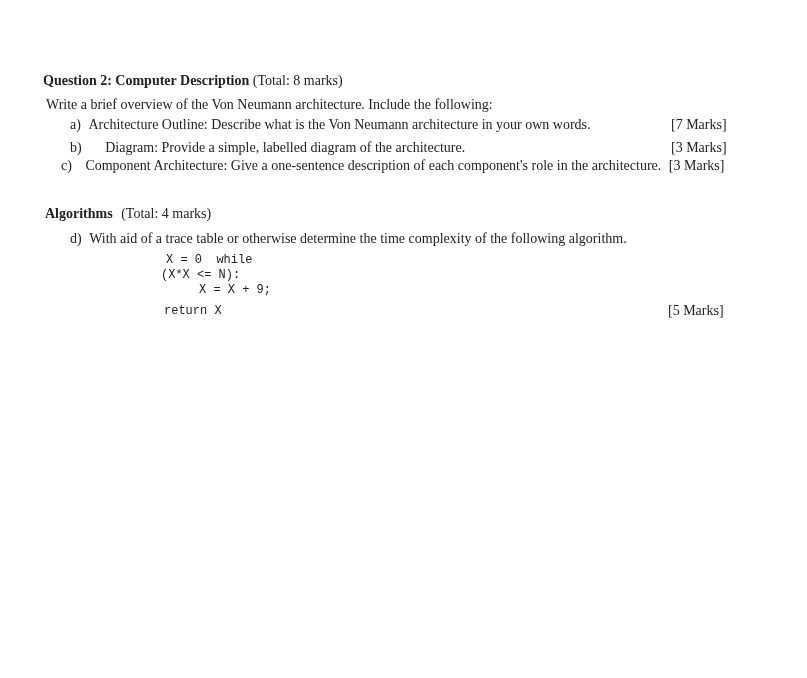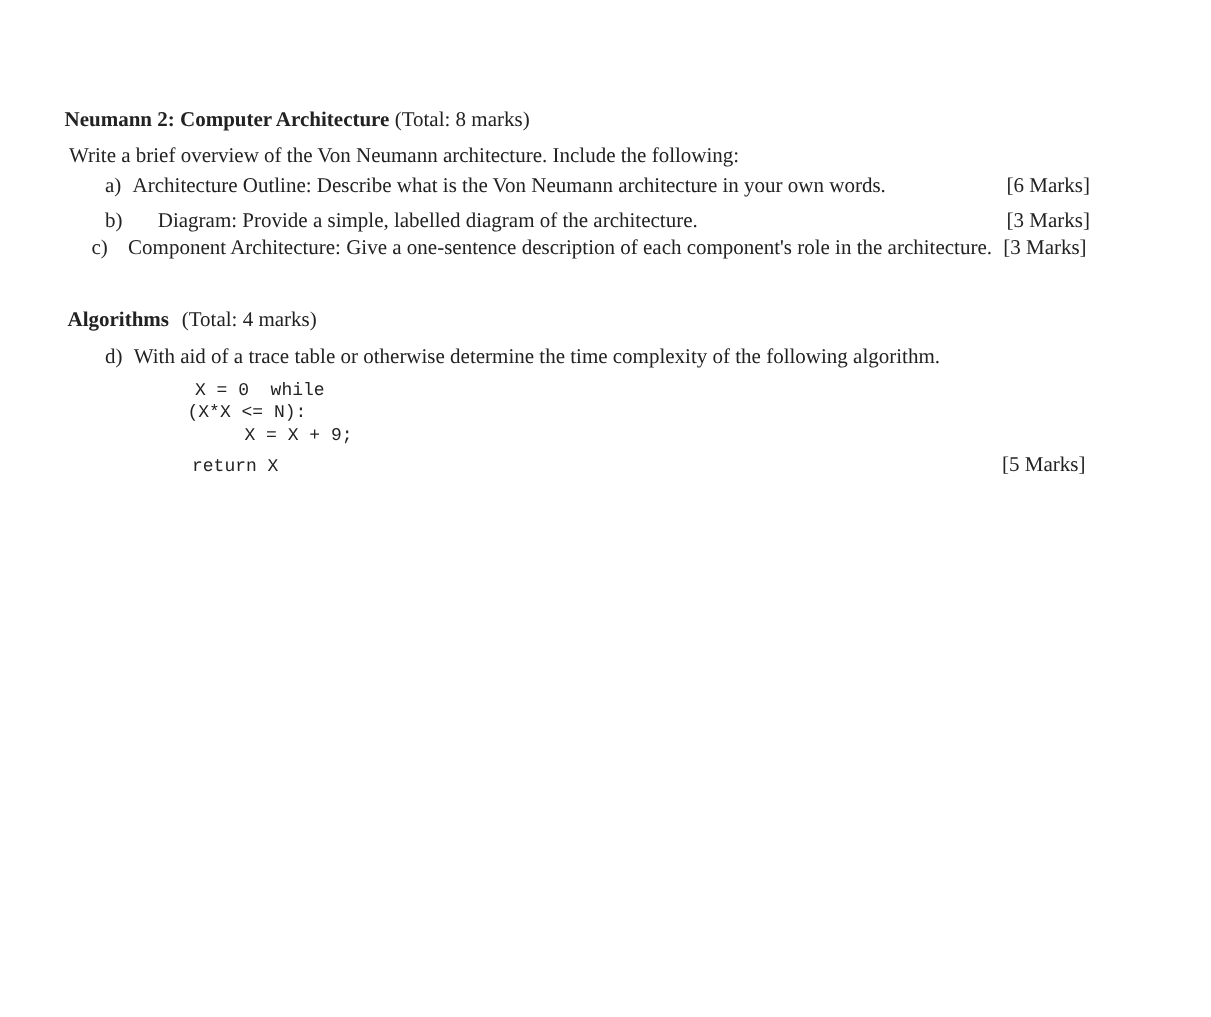--- a/index.html
+++ b/index.html
@@ -2,37 +2,37 @@
 <html><head>
 <meta charset="utf-8">
 <style>
   html, body { margin: 0; padding: 0; background: #ffffff; }
   body {
     width: 807px; height: 678px; position: relative; overflow: hidden;
     font-family: "Liberation Serif", serif; color: #222222; font-size: 14px;
   }
   .abs { position: absolute; white-space: nowrap; line-height: 1; }
   .bold { font-weight: bold; }
-  .mono { font-family: "Liberation Mono", monospace; font-size: 12px; color: #222; }
+  .mono { font-family: "Liberation Mono", monospace; font-size: 12px; color: #222; margin-left: 36px; }
 </style>
 </head>
 <body>
 
 <div>
   <div class="abs" style="left:43px; top:74px;">
-    <span class="bold">Neumann 2: Computer Architecture</span>
+    <span class="bold">Question 2: Computer Description</span>
     <span style="margin-left:0;">(Total: 8 marks)</span>
   </div>
   <div class="abs" style="left:46px; top:98px;">Write a brief overview of the Von Neumann architecture. Include the following:</div>
 
   <div class="abs" style="left:70px; top:118px;">
     <span>a)</span>
     <span style="margin-left:4px;">Architecture Outline: Describe what is the Von Neumann architecture in your own words.</span>
   </div>
-  <div class="abs" style="left:671px; top:118px;">[6 Marks]</div>
+  <div class="abs" style="left:671px; top:118px;">[7 Marks]</div>
 
   <div class="abs" style="left:70px; top:141px;">
     <span>b)</span>
     <span style="margin-left:20px;">Diagram: Provide a simple, labelled diagram of the architecture.</span>
   </div>
   <div class="abs" style="left:671px; top:141px;">[3 Marks]</div>
 
   <div class="abs" style="left:61px; top:159px;">
     <span>c)</span>
     <span style="margin-left:10px;">Component Architecture: Give a one-sentence description of each component's role in the architecture.</span>

